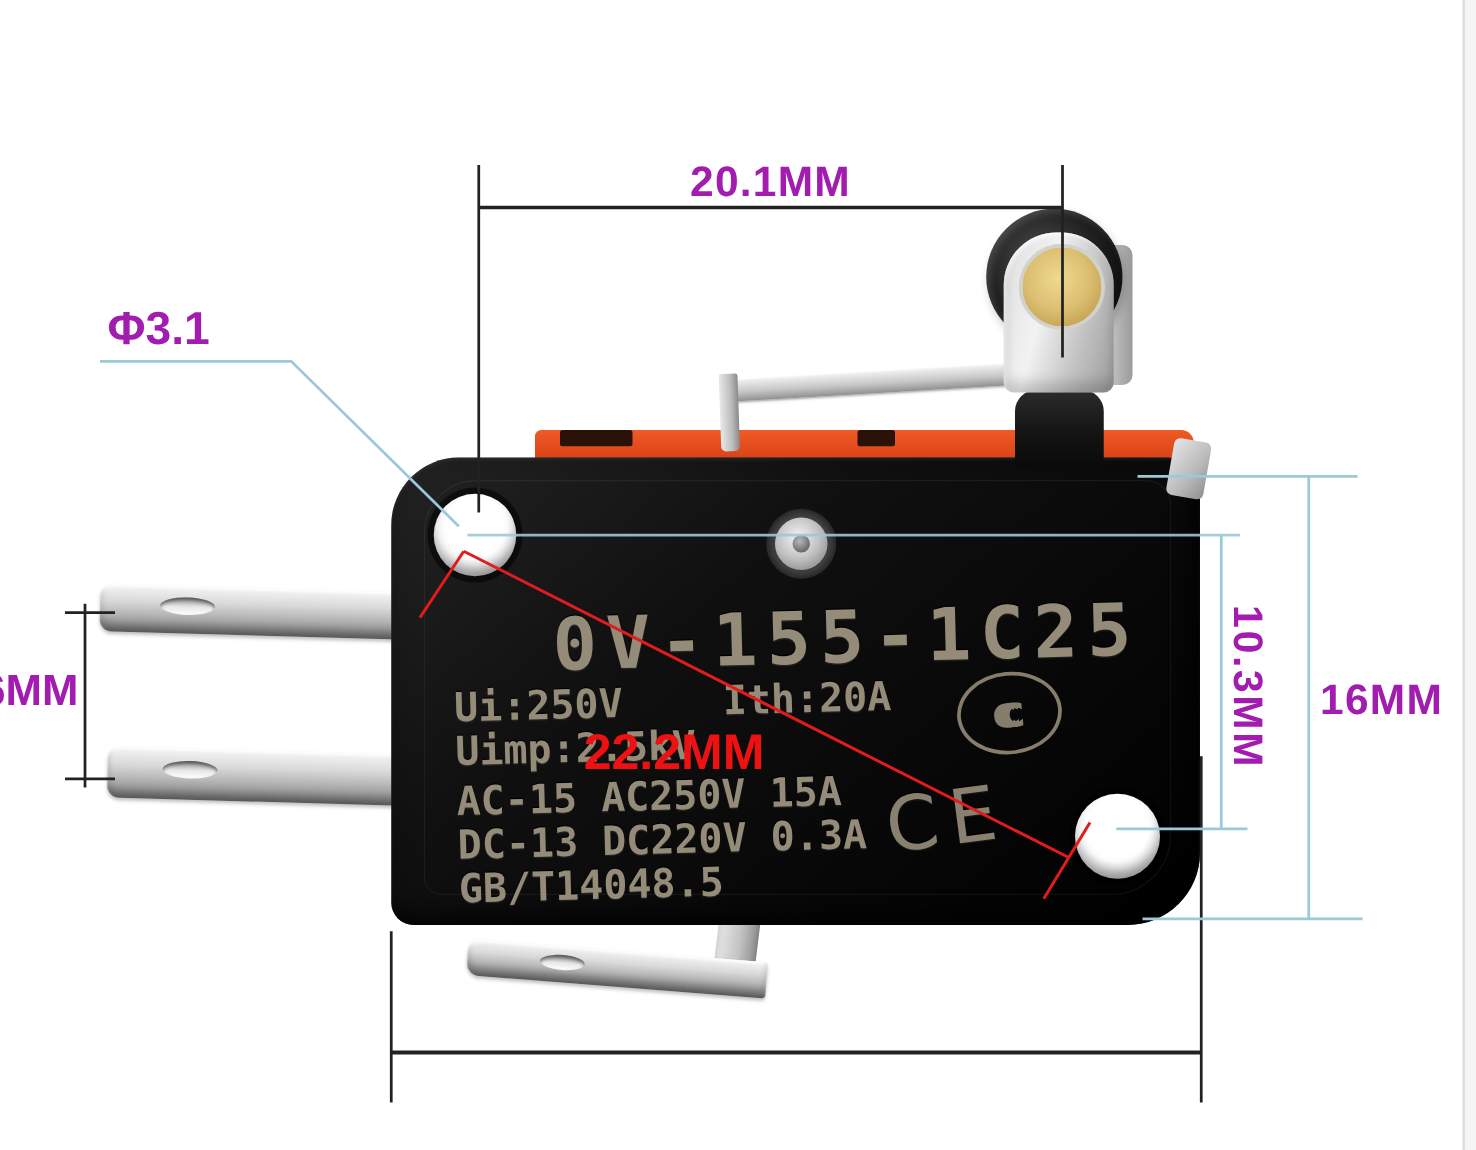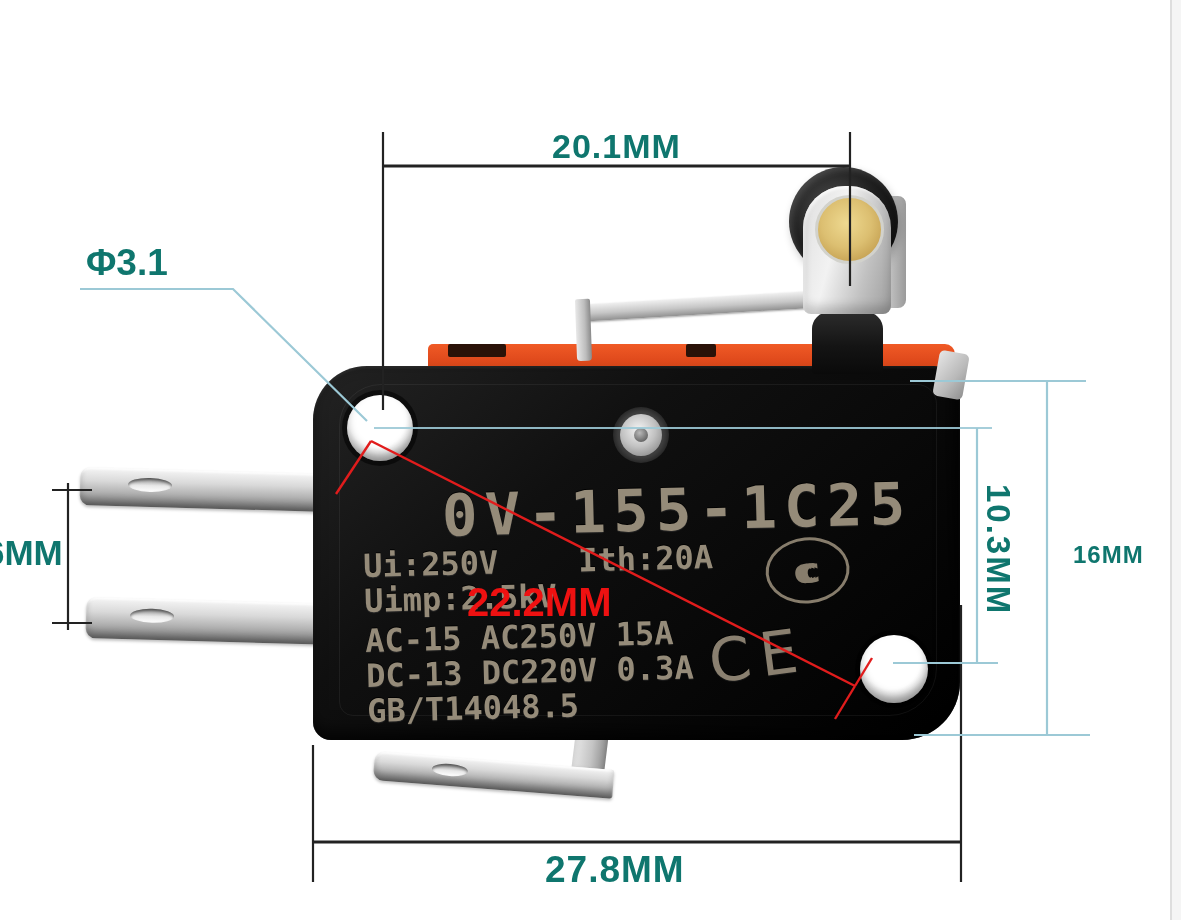--- a/index.html
+++ b/index.html
@@ -130,28 +130,28 @@
     background:radial-gradient(circle at 45% 40%,#eed990 0%,#dcbf71 48%,#c5a152 80%,#b08d3e 100%);
   }
   .edge-metal{
     left:936px;top:352px;width:30px;height:46px;transform:rotate(10deg);
     background:linear-gradient(120deg,#e6e6e6,#b9b9b9 60%,#8f8f8f);border-radius:5px;
   }
 
   
   svg.dims{left:0;top:0;width:1181px;height:920px;z-index:50;pointer-events:none;}
   .dim-label{
-    z-index:60;color:#0f766e;font-weight:700;white-space:nowrap;
+    z-index:60;color:#a21caf;font-weight:700;white-space:nowrap;
   }
   .lbl-top{left:552px;top:127px;font-size:34px;letter-spacing:1px;}
   .lbl-phi{left:86px;top:242px;font-size:37px;}
   .lbl-pitch{left:-15px;top:533px;font-size:35px;}
   .lbl-diag{left:467px;top:580px;font-size:40px;color:#ee1111;letter-spacing:0px;z-index:61;}
   .lbl-spacing{left:979px;top:484px;font-size:33px;writing-mode:vertical-rl;letter-spacing:2px;}
-  .lbl-height{left:1056px;top:541px;font-size:24px;letter-spacing:1px;margin-left:17px;}
+  .lbl-height{left:1056px;top:541px;font-size:34px;letter-spacing:1px;}
   .lbl-width{left:545px;top:849px;font-size:37px;letter-spacing:1px;}
 
   .right-edge-band{left:1170px;top:0;width:11px;height:920px;background:#f5f5f5;border-left:2px solid #dedede;z-index:5;}
 </style>
 </head>
 <body>
 
 <div class="canvas">
 
   <div class="abs orange-strip">
@@ -235,15 +235,14 @@
       <path d="M855 686 L872 658"></path>
     </g>
   </svg>
 
   <div class="abs dim-label lbl-top">20.1MM</div>
   <div class="abs dim-label lbl-phi">Φ3.1</div>
   <div class="abs dim-label lbl-pitch">6MM</div>
   <div class="abs dim-label lbl-diag">22.2MM</div>
   <div class="abs dim-label lbl-spacing">10.3MM</div>
   <div class="abs dim-label lbl-height">16MM</div>
-  <div class="abs dim-label lbl-width">27.8MM</div>
 
 </div>
 
 </body></html>

